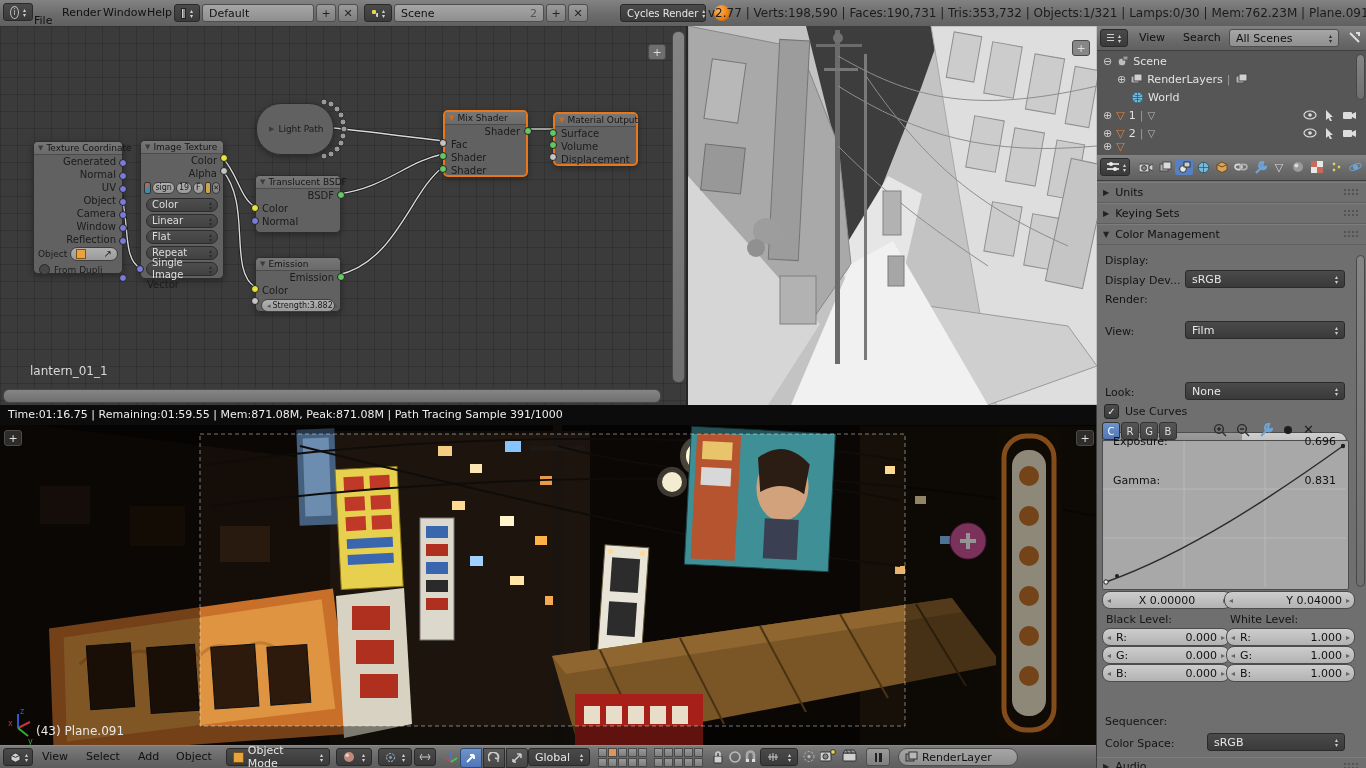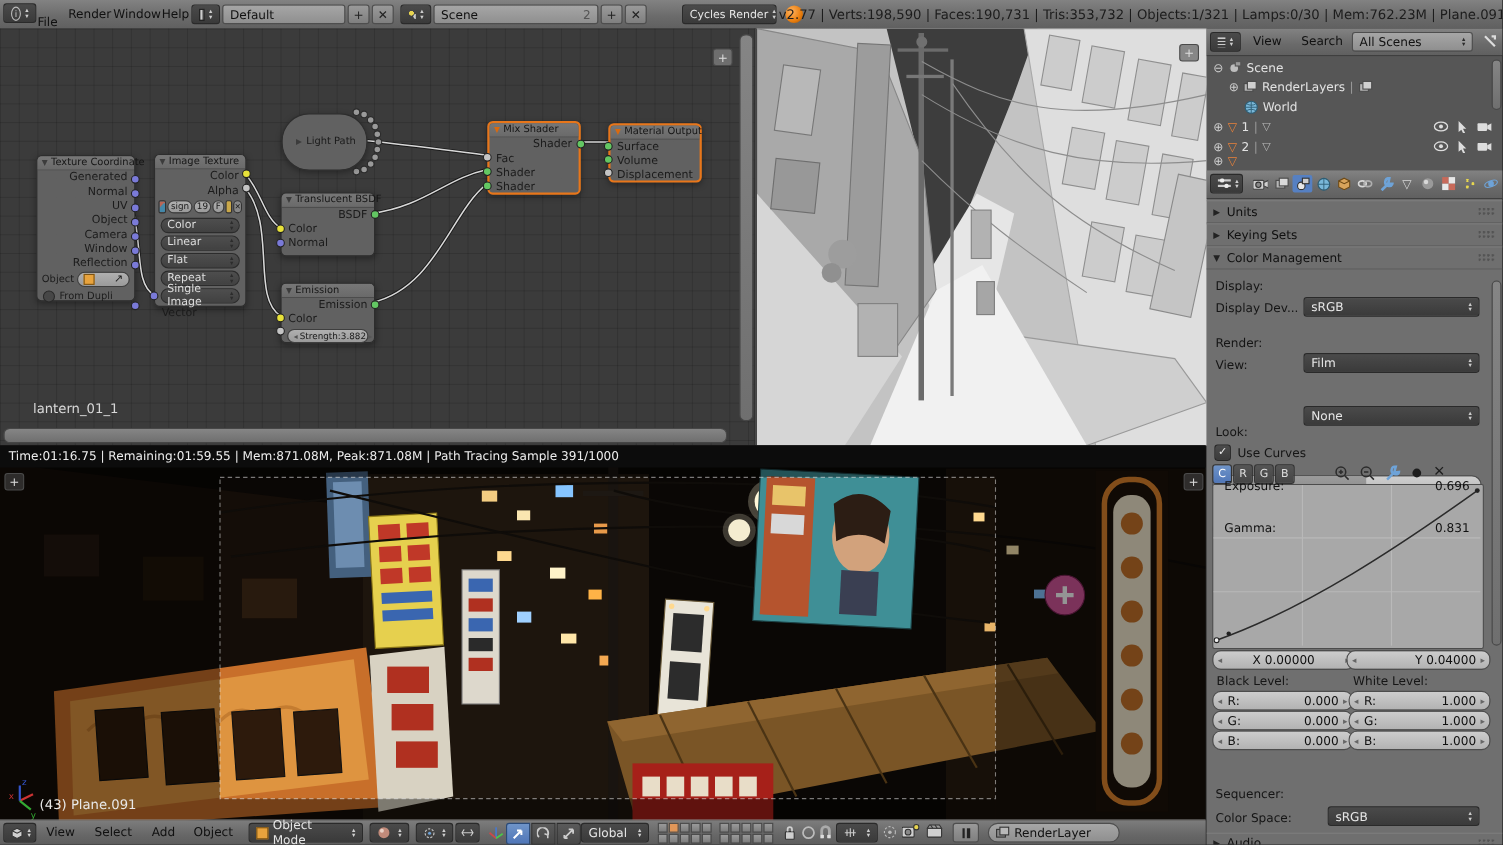--- a/index.html
+++ b/index.html
@@ -615,41 +615,41 @@
 
     <span class="abs" style="left:8px;top:99px;">Display:</span>
     <span class="abs" style="left:8px;top:119px;">Display Dev...</span>
     <div class="abs fieldD" style="left:88px;top:115px;width:160px;">
       <span>sRGB</span>
         <span class="updown" style="color:#ccc;">
           <span>▴</span>
           <span>▾</span>
         </span>
     </div>
-    <span class="abs" style="left:8px;top:150px;">Render:</span>
+    <span class="abs" style="left:8px;top:138px;">Render:</span>
     <span class="abs" style="left:8px;top:170px;">View:</span>
     <div class="abs fieldD" style="left:88px;top:166px;width:160px;">
       <span>Film</span>
         <span class="updown" style="color:#ccc;">
           <span>▴</span>
           <span>▾</span>
         </span>
     </div>
     <div class="abs slider" style="left:5px;top:187px;width:243px;">
       <i class="fill" style="width:57%;"></i>
       <span style="padding-left:10px;">Exposure:</span>
       <span style="margin-left:auto;padding-right:10px;">0.696</span>
     </div>
     <div class="abs slider" style="left:5px;top:207px;width:243px;">
       <i class="fill" style="width:18%;"></i>
       <span style="padding-left:10px;">Gamma:</span>
       <span style="margin-left:auto;padding-right:10px;">0.831</span>
     </div>
     <span class="abs" style="left:8px;top:231px;">Look:</span>
-    <div class="abs fieldD" style="left:88px;top:214px;width:160px;justify-content:space-between;">
+    <div class="abs fieldD" style="left:88px;top:227px;width:160px;justify-content:space-between;">
       <span>None</span>
         <span class="updown" style="color:#ccc;">
           <span>▴</span>
           <span>▾</span>
         </span>
     </div>
     <div class="abs" style="left:7px;top:249px;display:flex;align-items:center;gap:6px;">
       <span class="cbox">✓</span>
       <span>Use Curves</span>
     </div>

